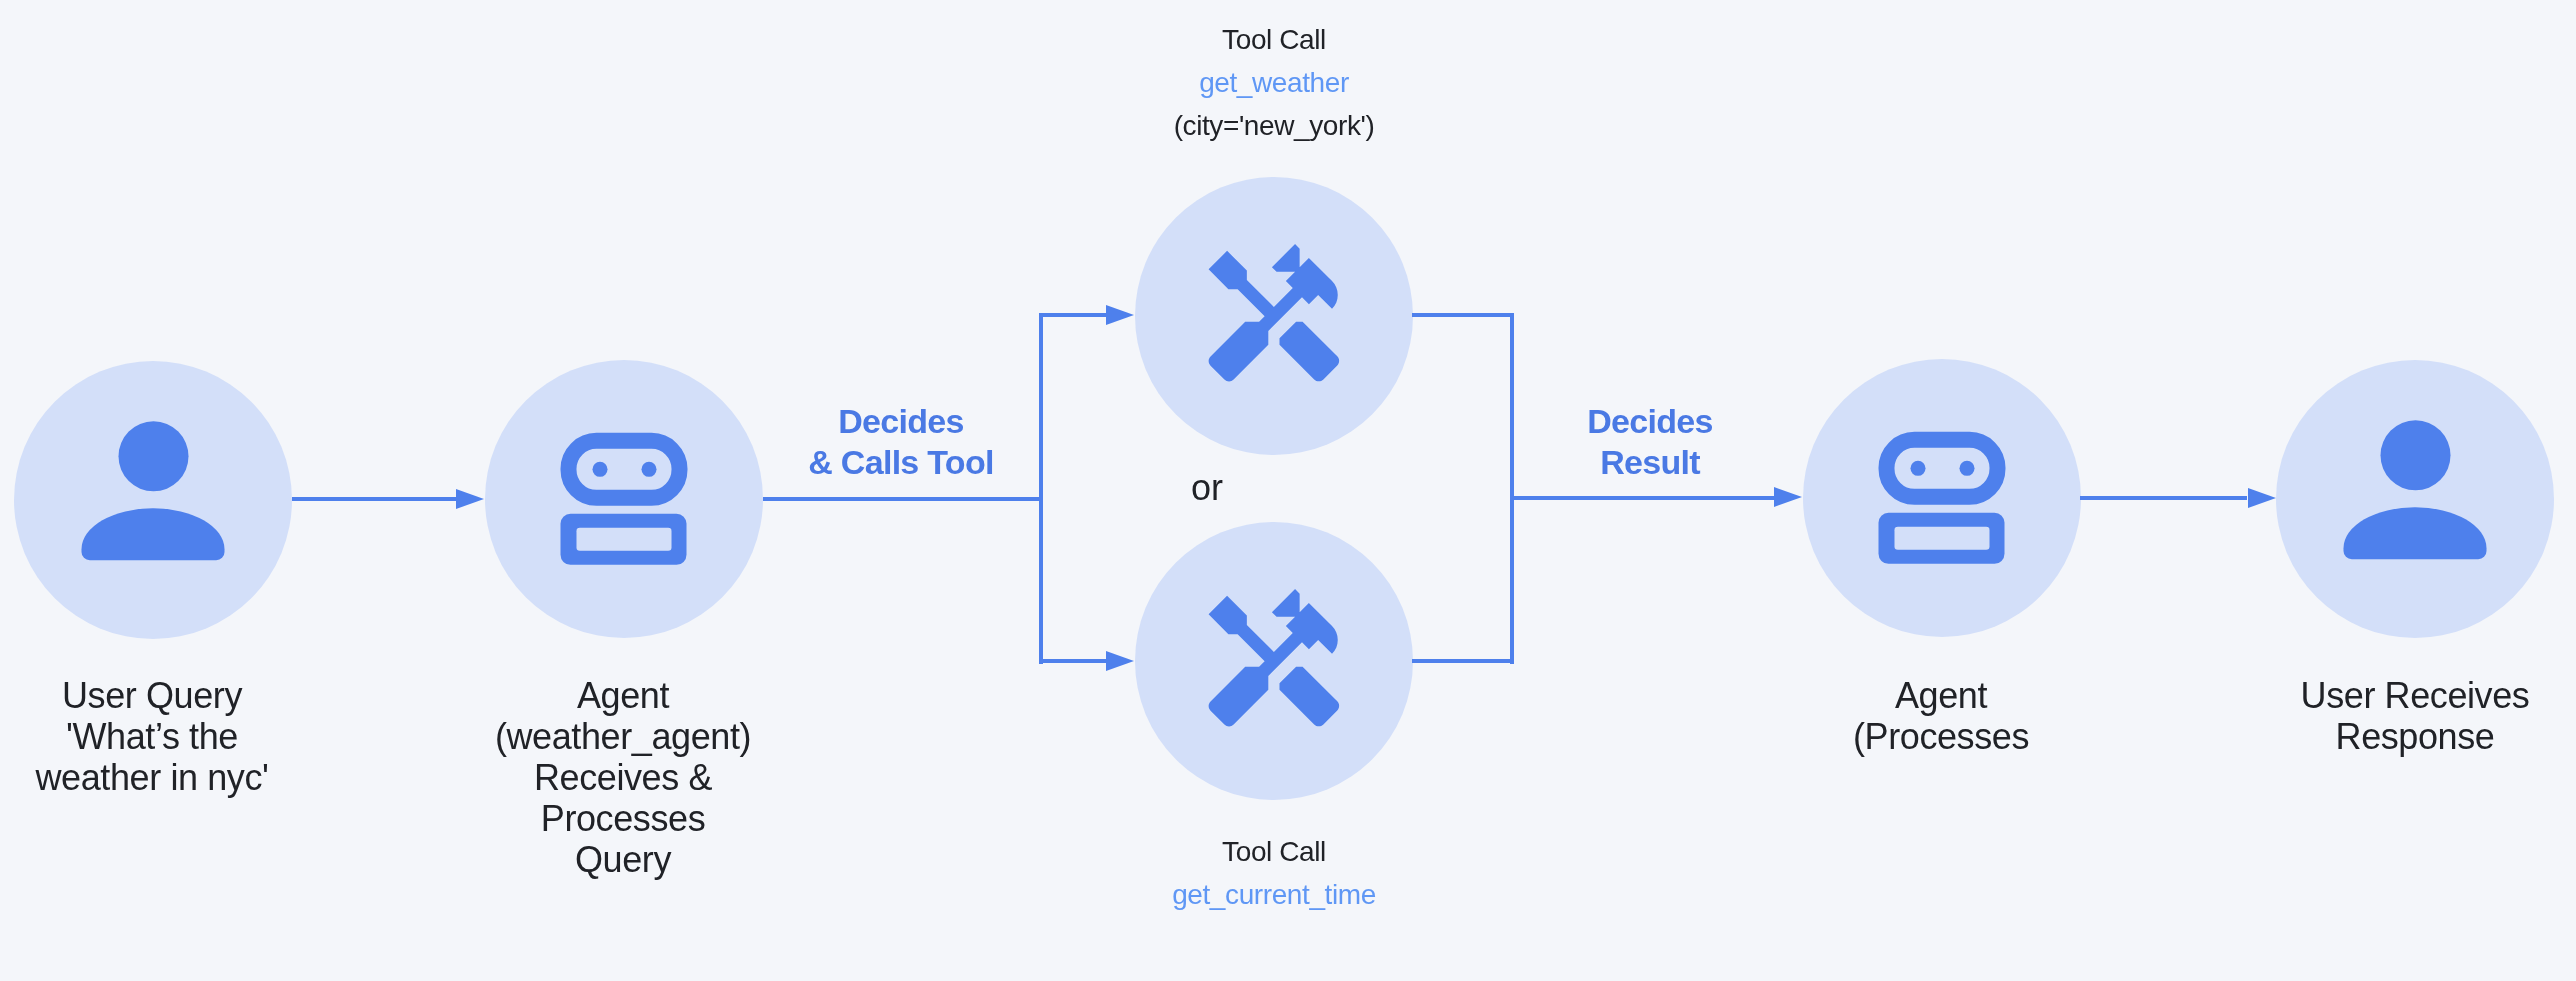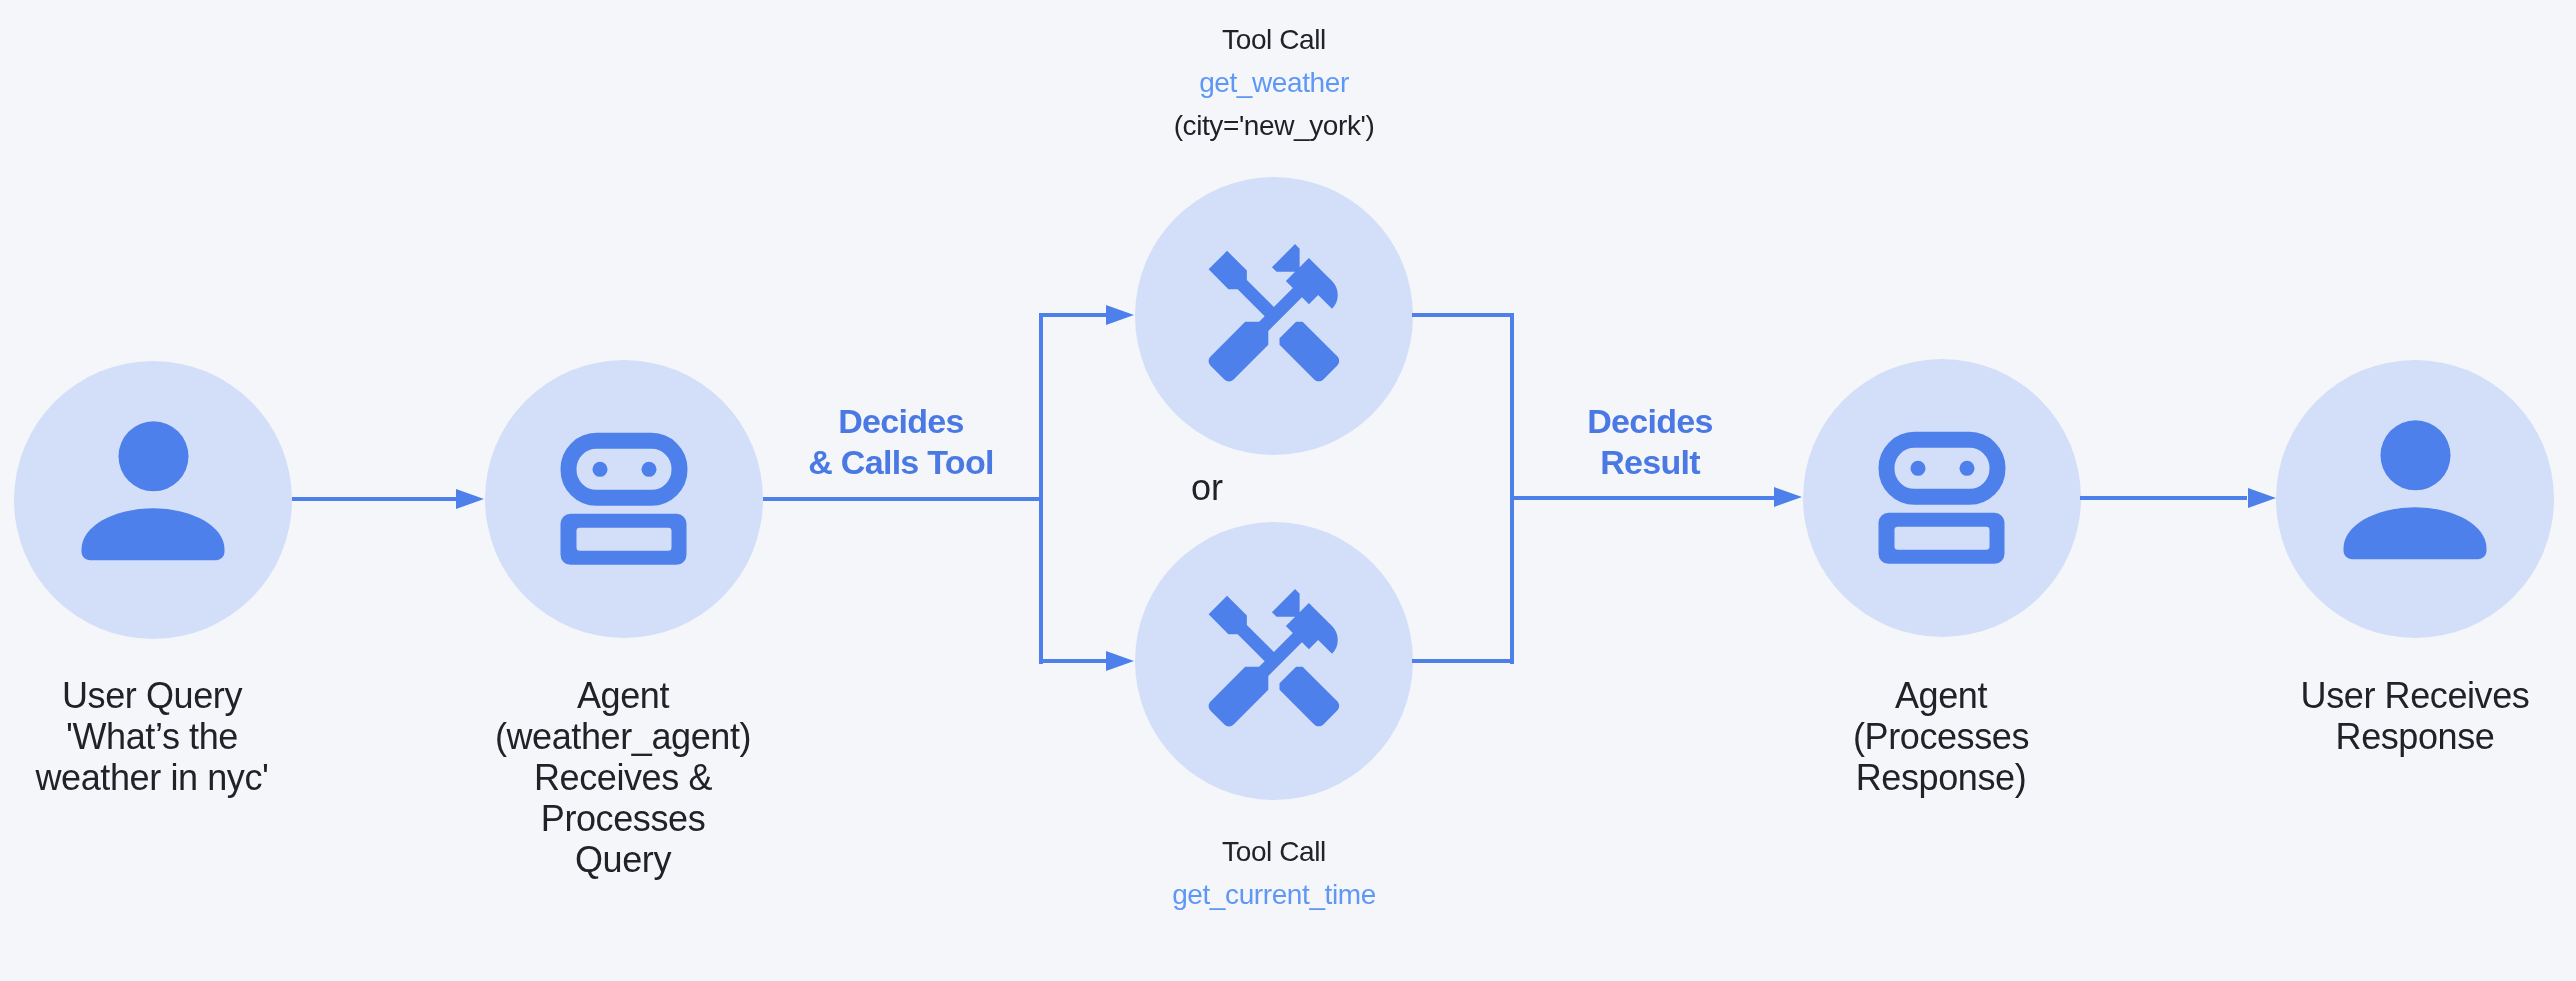--- a/index.html
+++ b/index.html
@@ -173,21 +173,20 @@
     <div>Agent</div>
     <div>(weather_agent)</div>
     <div>Receives &amp;</div>
     <div>Processes</div>
     <div>Query</div>
   </div>
 
   <div class="node-label" style="left:1734px;top:675px;width:414px;">
     <div>Agent</div>
     <div>(Processes</div>
-    <div>Response)</div>
   </div>
 
   <div class="node-label" style="left:2208px;top:675px;width:414px;">
     <div>User Receives</div>
     <div>Response</div>
   </div>
 
 </div>
 
 

